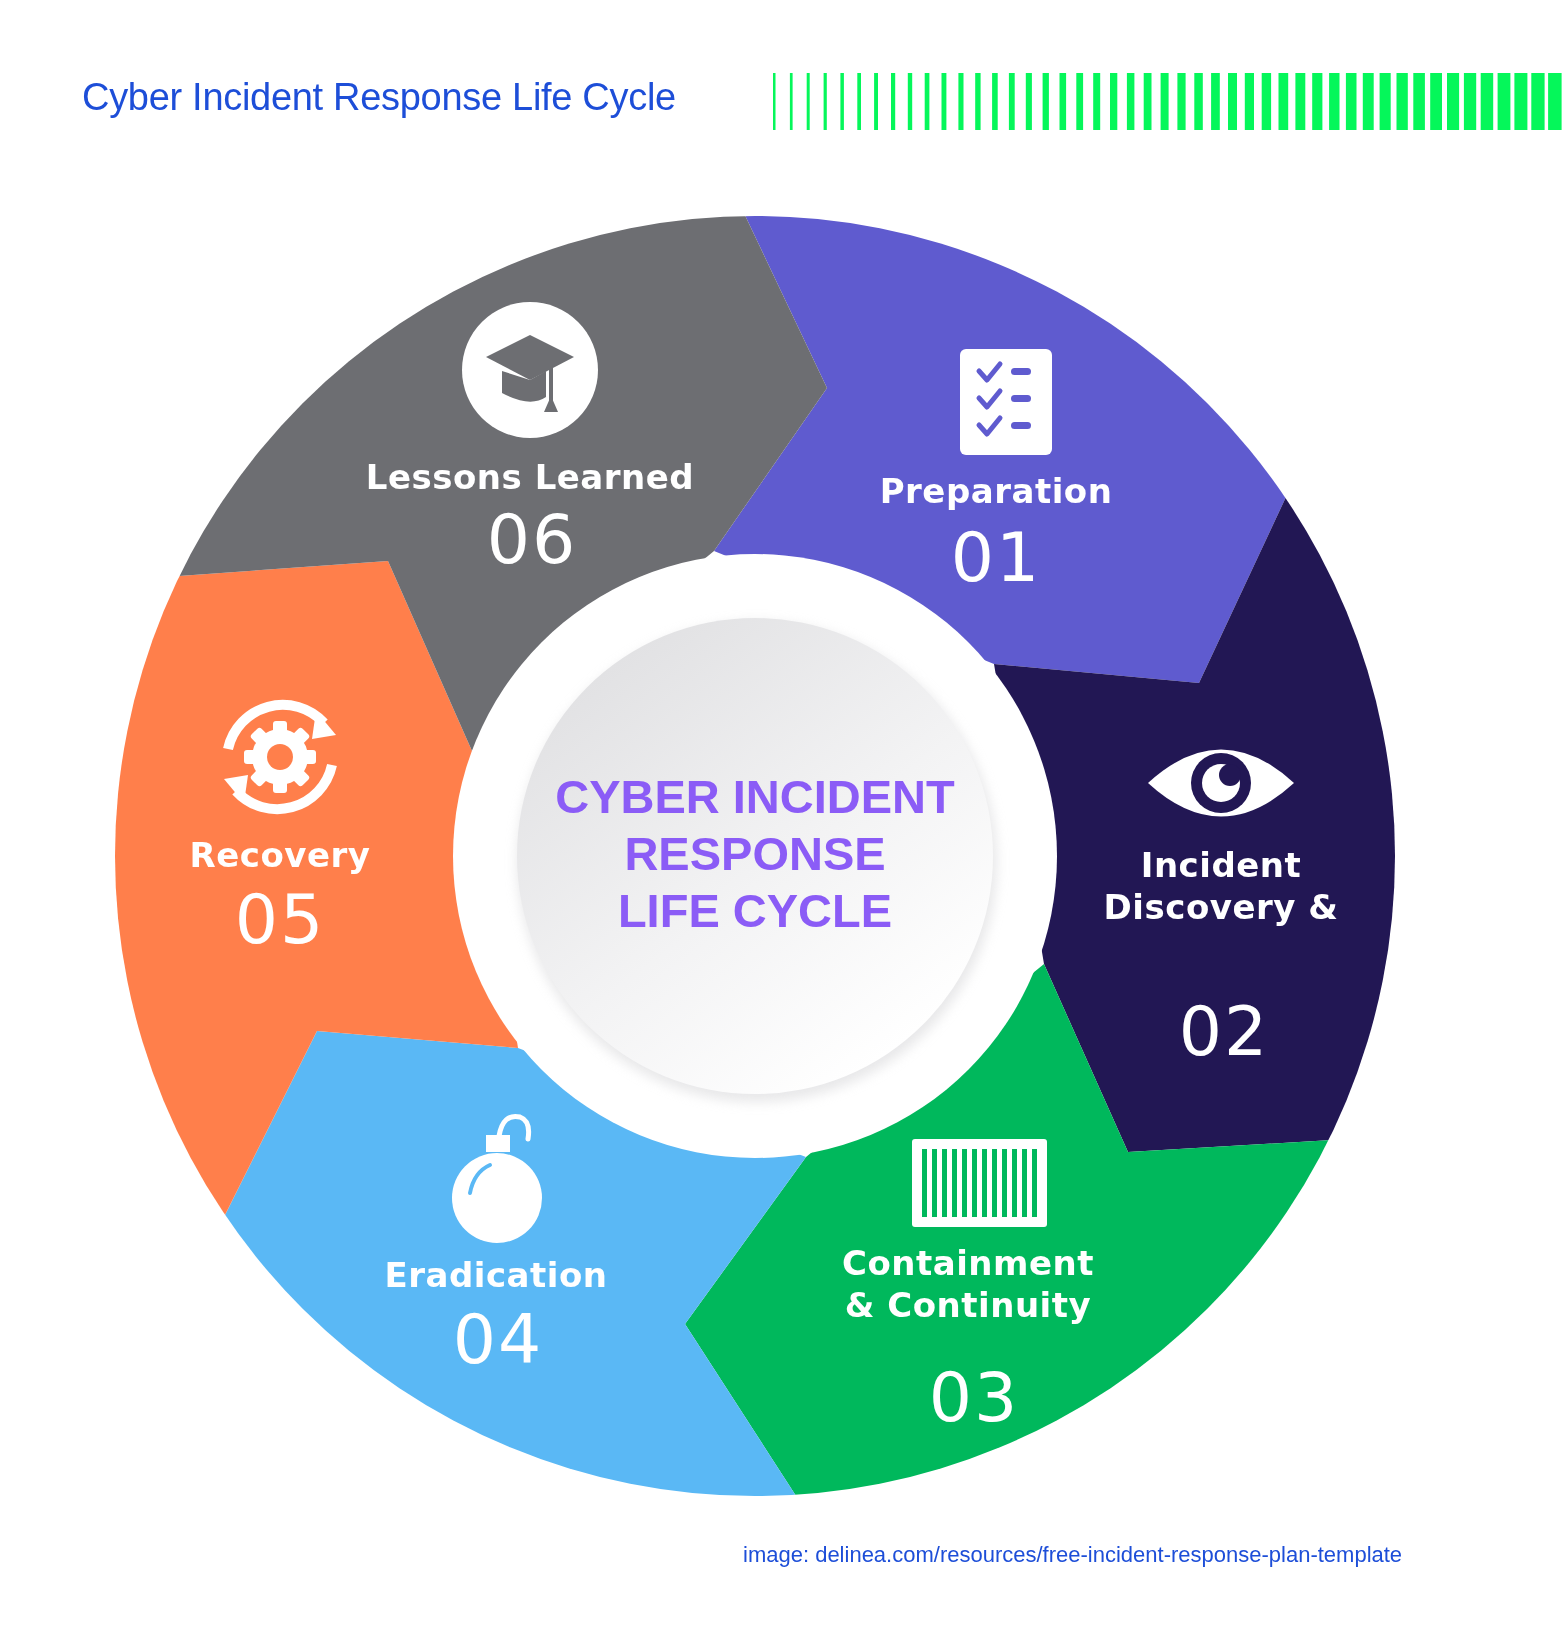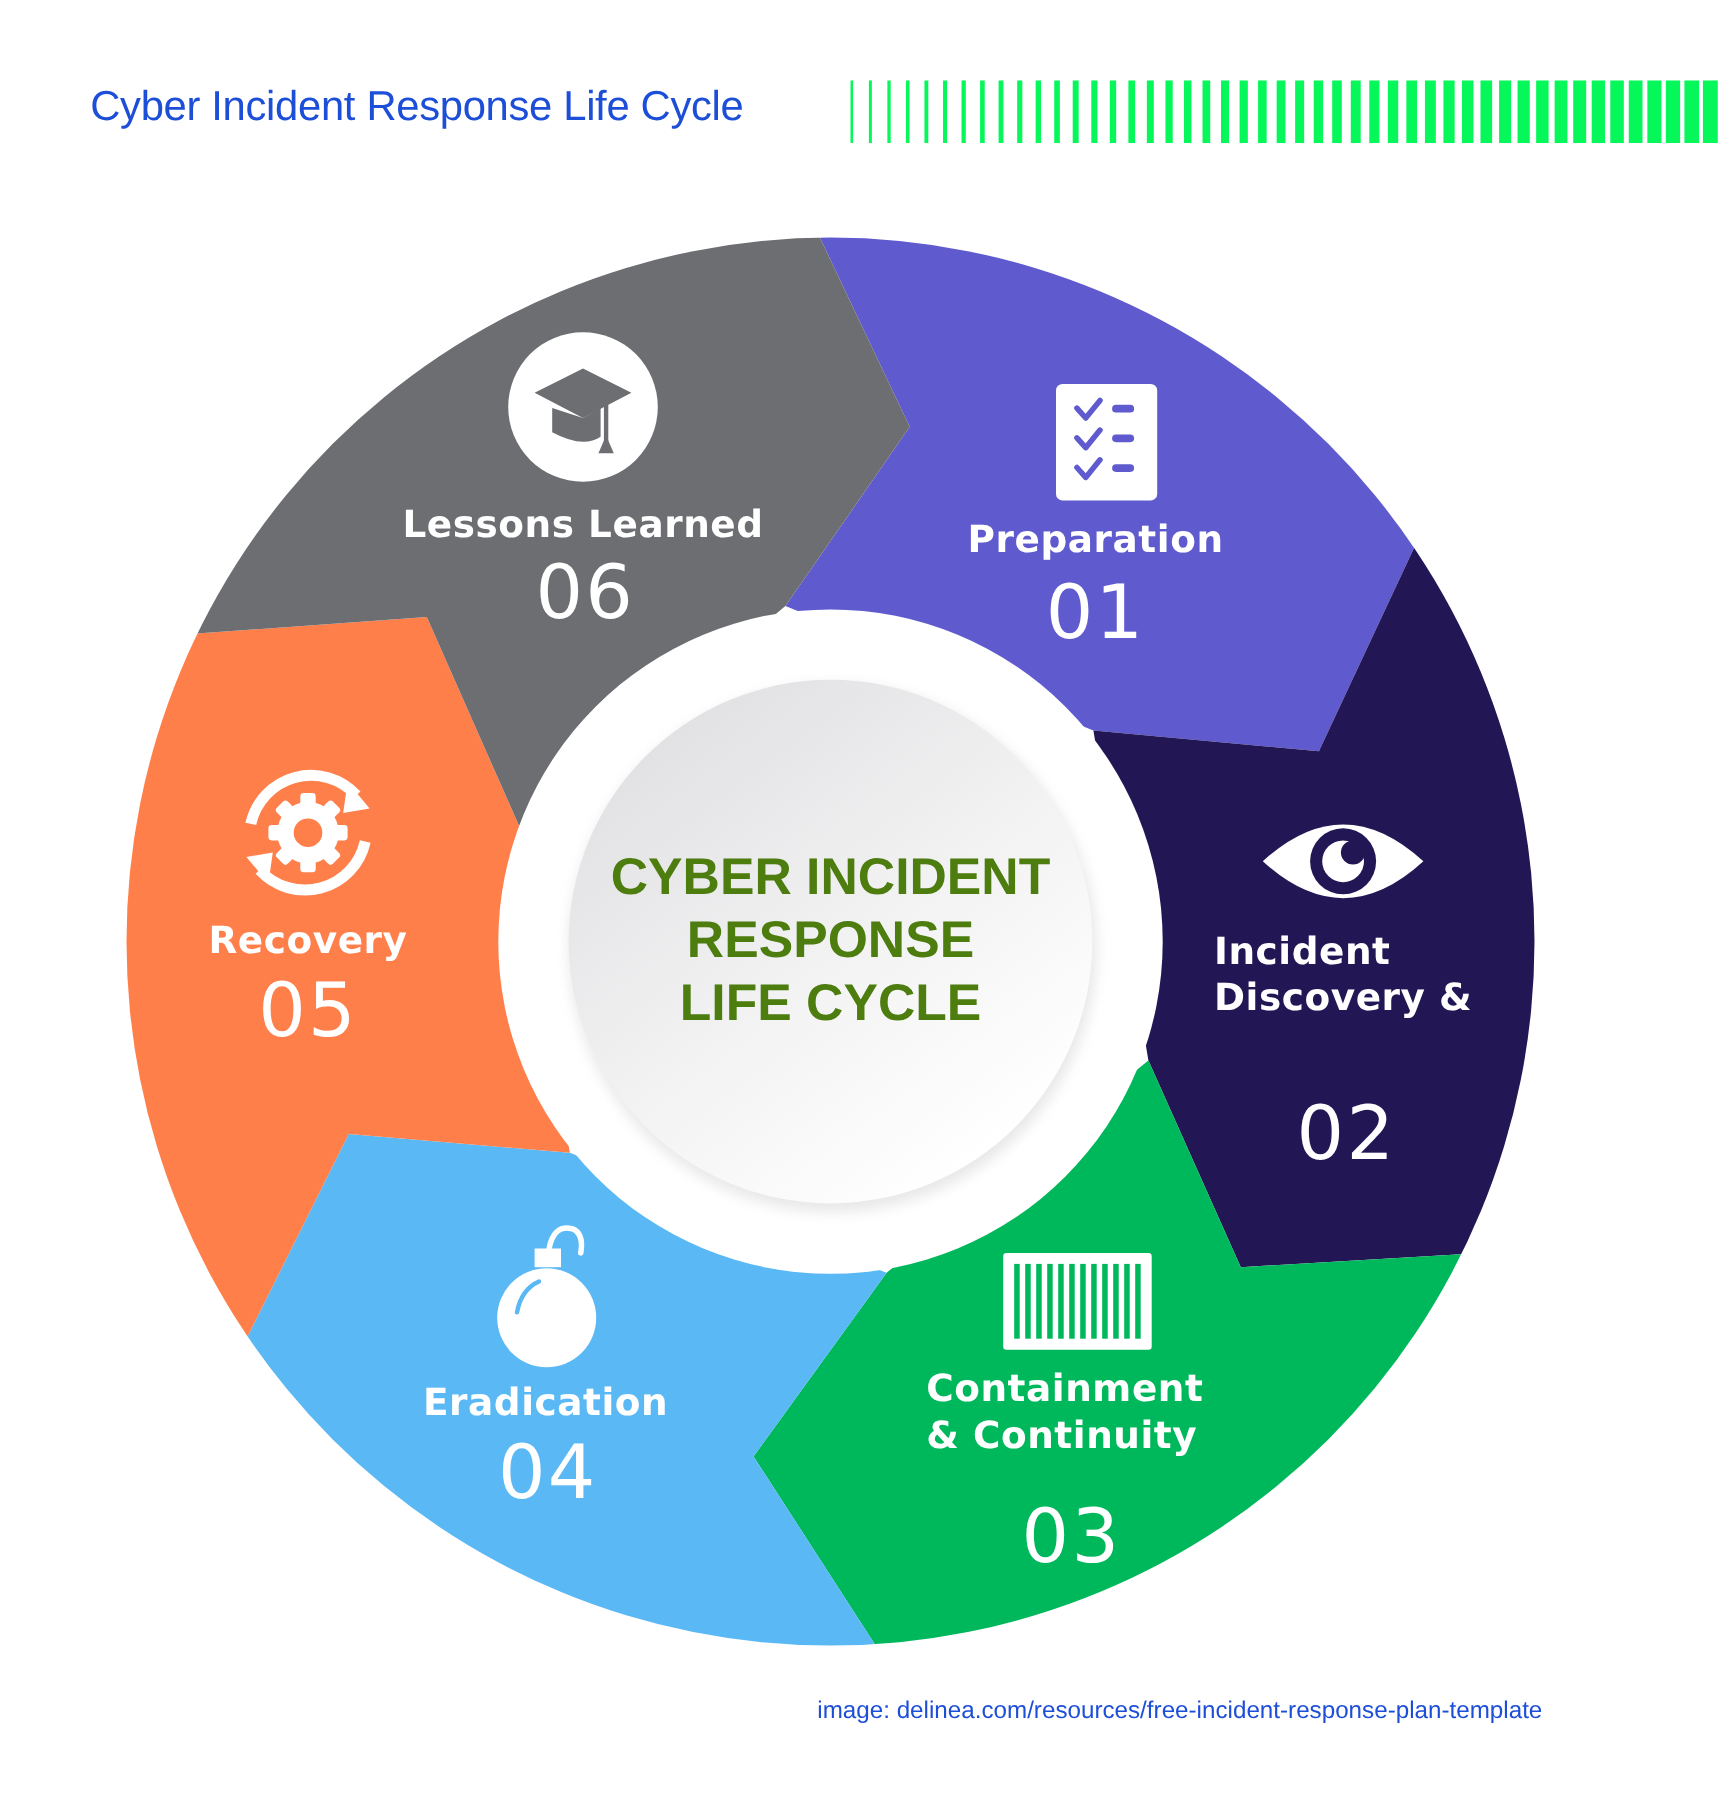--- a/index.html
+++ b/index.html
@@ -3,28 +3,28 @@
 <meta charset="utf-8">
 <style>
   html, body { margin: 0; padding: 0; background: #ffffff; }
   body { width: 1564px; height: 1644px; position: relative; overflow: hidden;
          font-family: "Liberation Sans", "DejaVu Sans", sans-serif; }
   .page-title { position: absolute; left: 82px; top: 76px; font-size: 38px; color: #1d4ed8;
                 font-family: "Liberation Sans", sans-serif; letter-spacing: -0.3px; white-space: nowrap; }
   .bars { position: absolute; left: 773px; top: 73px; width: 791px; height: 57px; }
   .bars svg { display: block; }
   .diagram { position: absolute; left: 0; top: 0; width: 1564px; height: 1644px; }
-  .seg-label { position: absolute; color: #ffffff; font-weight: bold;
+  .seg-label { position: absolute; color: #ffffff; text-align: center; font-weight: bold;
                font-family: "DejaVu Sans", sans-serif; font-size: 34px; line-height: 42px; white-space: nowrap;
                transform: translateX(-50%); letter-spacing: 0.5px; }
   .seg-num { position: absolute; color: #ffffff; text-align: center;
              font-family: "DejaVu Sans", sans-serif; font-size: 68px; line-height: 72px;
              transform: translateX(-50%); letter-spacing: 2px; }
   .center-text { position: absolute; left: 755px; top: 768px; transform: translateX(-50%);
-                 text-align: center; color: #4d7c0f; font-weight: bold;
+                 text-align: center; color: #8b5cf6; font-weight: bold;
                  font-family: "Liberation Sans", sans-serif; font-size: 47px; line-height: 57px; white-space: nowrap; }
   .center-text div { display: block; }
   .caption { position: absolute; left: 743px; top: 1542px; font-size: 22px; color: #1d4ed8;
              font-family: "Liberation Sans", sans-serif; white-space: nowrap; }
 </style>
 </head>
 <body>
 
 <div class="page-title">Cyber Incident Response Life Cycle</div>
 

